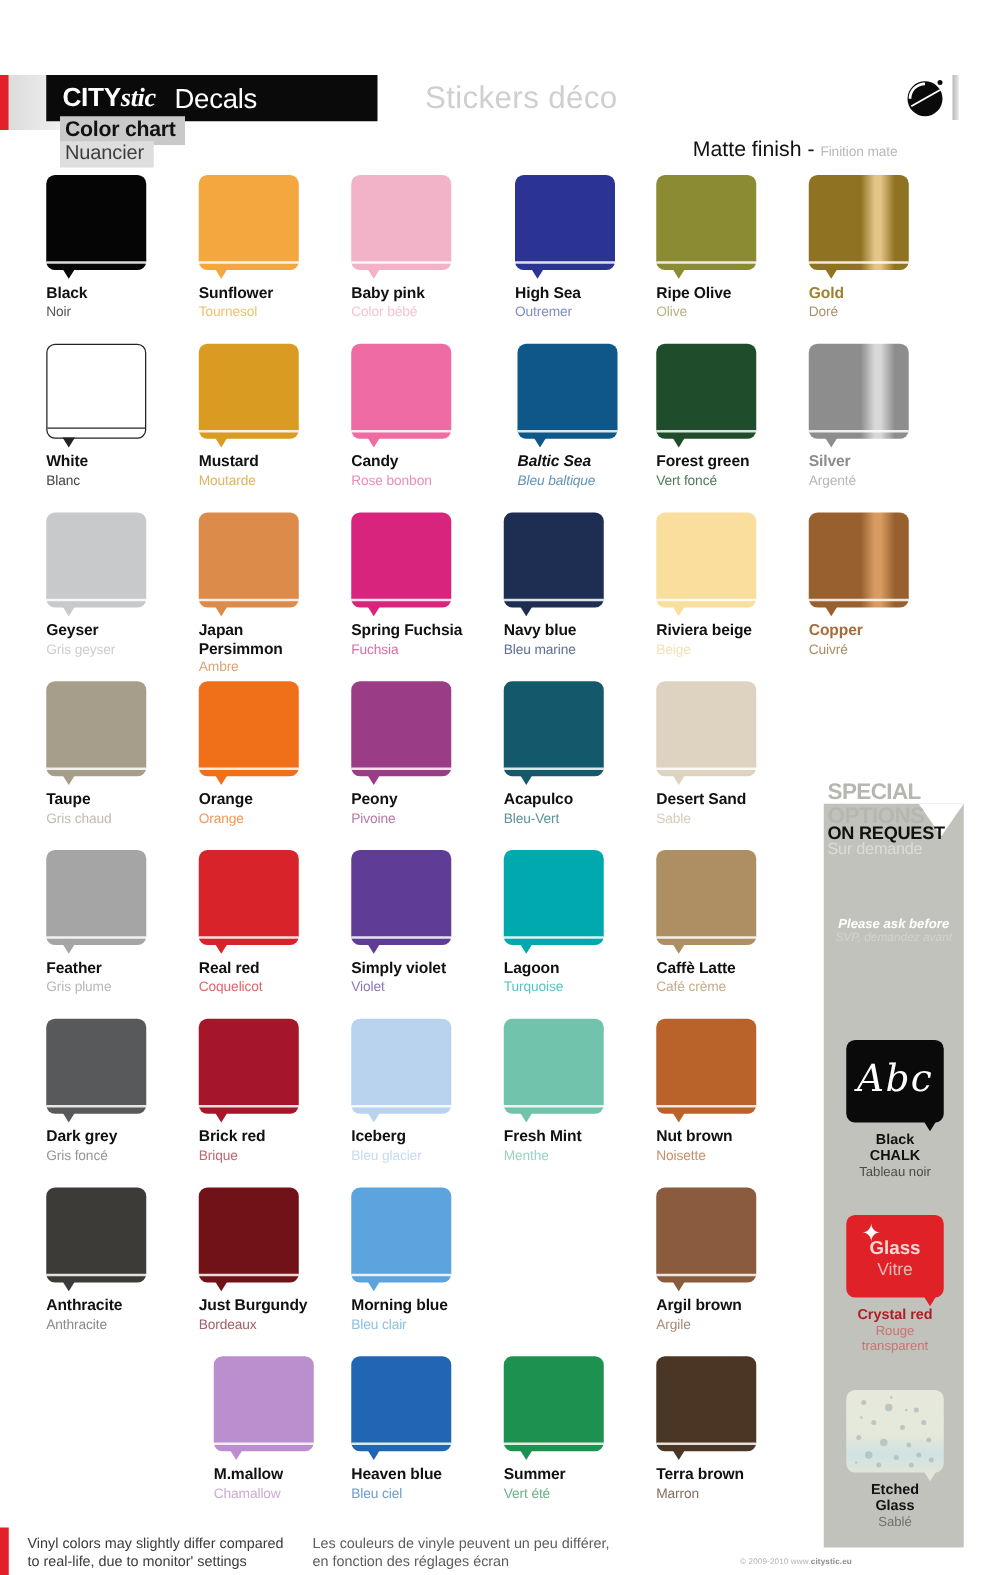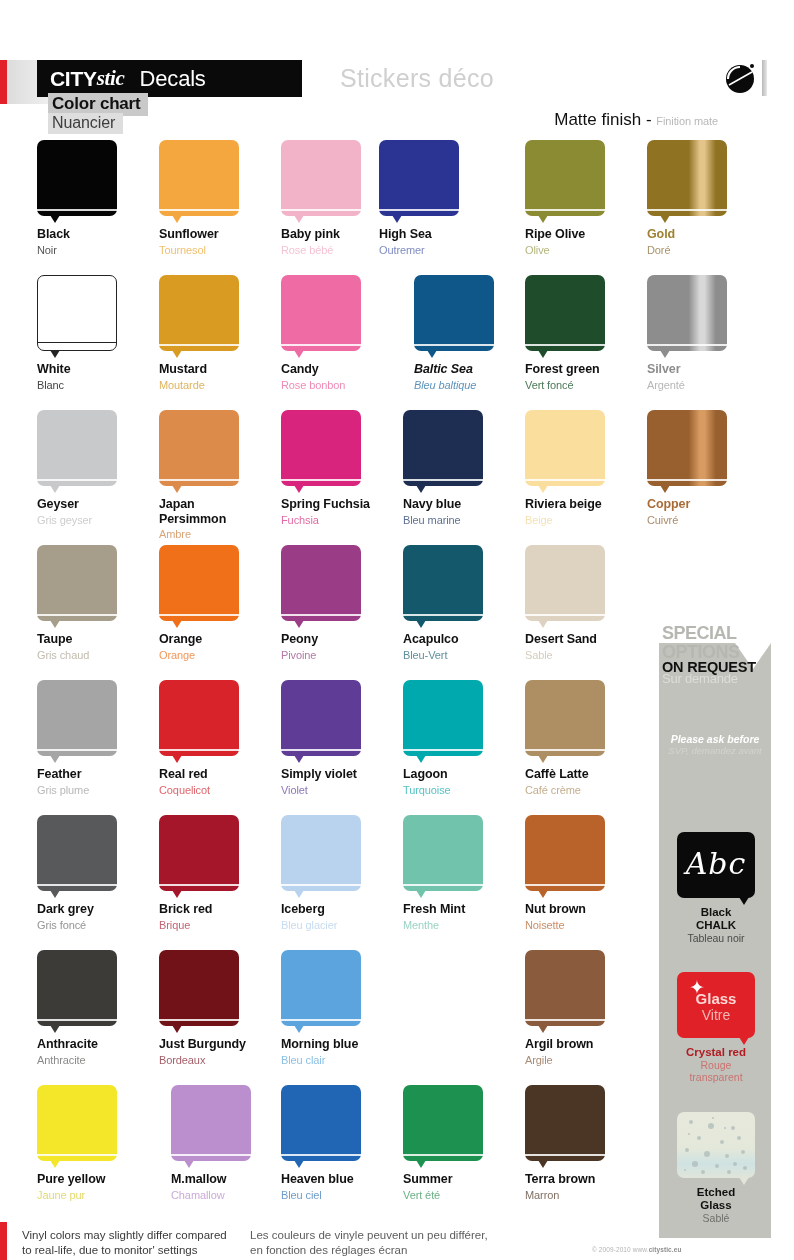--- a/index.html
+++ b/index.html
@@ -230,24 +230,24 @@
         <div class="sw-wrap">
           <div class="swatch" style="background: rgb(242, 178, 200);">
             <div class="band"></div>
           </div>
           <div class="notch" style="border-top-color: rgb(242, 178, 200);"></div>
         </div>
         <div class="names">
           <div class="en" style="color: rgb(17, 17, 17);">
             <div>Baby pink</div>
           </div>
-          <div class="fr" style="color: rgb(244, 196, 212);">Rose bébé</div>
-        </div>
-      </div>
-      <div class="cell" style="left: 379px;">
+          <div class="fr" style="color: rgb(244, 196, 212);">Color bébé</div>
+        </div>
+      </div>
+      <div class="cell" style="left: 412px;">
         <div class="sw-wrap">
           <div class="swatch" style="background: rgb(43, 52, 147);">
             <div class="band"></div>
           </div>
           <div class="notch" style="border-top-color: rgb(43, 52, 147);"></div>
         </div>
         <div class="names">
           <div class="en" style="color: rgb(17, 17, 17);">
             <div>High Sea</div>
           </div>
@@ -724,34 +724,20 @@
         </div>
         <div class="names">
           <div class="en" style="color: rgb(17, 17, 17);">
             <div>Argil brown</div>
           </div>
           <div class="fr" style="color: rgb(169, 138, 116);">Argile</div>
         </div>
       </div>
     </div>
     <div class="row">
-      <div class="cell" style="left: 37px;">
-        <div class="sw-wrap">
-          <div class="swatch" style="background: rgb(244, 231, 42);">
-            <div class="band"></div>
-          </div>
-          <div class="notch" style="border-top-color: rgb(244, 231, 42);"></div>
-        </div>
-        <div class="names">
-          <div class="en" style="color: rgb(17, 17, 17);">
-            <div>Pure yellow</div>
-          </div>
-          <div class="fr" style="color: rgb(228, 218, 113);">Jaune pur</div>
-        </div>
-      </div>
       <div class="cell" style="left: 171px;">
         <div class="sw-wrap">
           <div class="swatch" style="background: rgb(187, 143, 205);">
             <div class="band"></div>
           </div>
           <div class="notch" style="border-top-color: rgb(187, 143, 205);"></div>
         </div>
         <div class="names">
           <div class="en" style="color: rgb(17, 17, 17);">
             <div>M.mallow</div>

